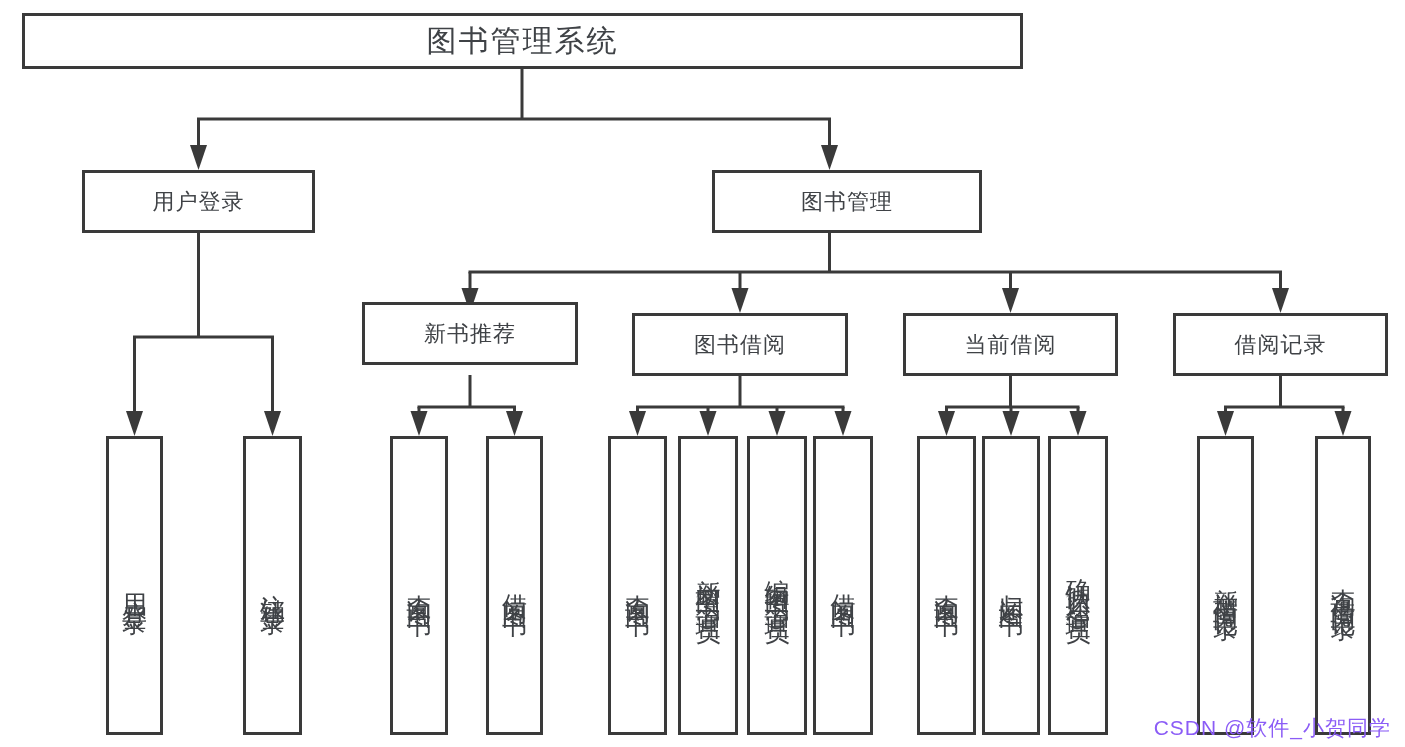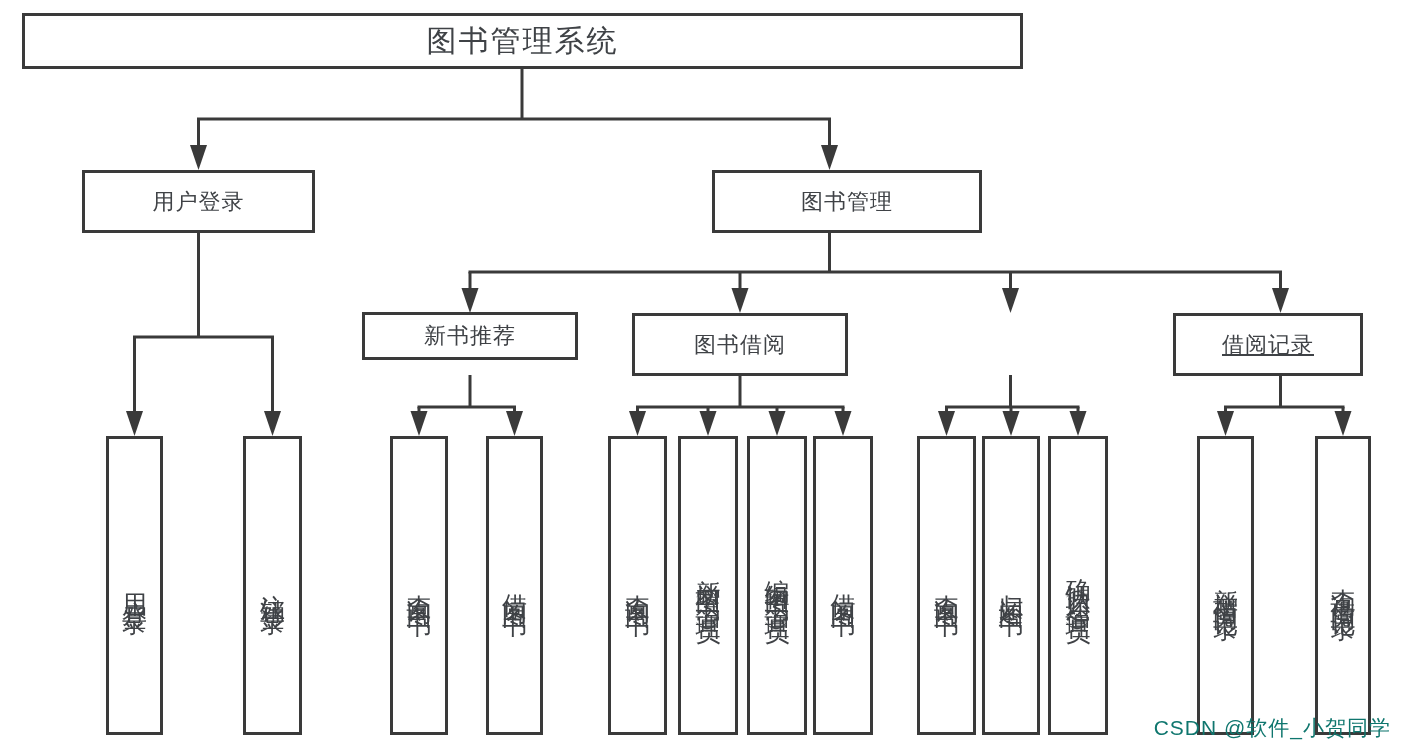--- a/index.html
+++ b/index.html
@@ -25,24 +25,24 @@
     color: #3f4246;
     display: flex;
     align-items: center;
     justify-content: center;
     text-align: center;
   }
   .h-node { font-size: 22px; letter-spacing: 1px; }
   #box-root { left: 22px; top: 13px; width: 1001px; height: 56px; font-size: 30px; letter-spacing: 2px; }
   #box-user-login     { left: 82px;  top: 170px; width: 233px; height: 63px; }
   #box-book-mgmt      { left: 712px; top: 170px; width: 270px; height: 63px; }
-  #box-new-book       { left: 362px; top: 312px; width: 216px; height: 48px; }
+  #box-new-book       { left: 362px; top: 302px; width: 216px; height: 63px; }
   #box-book-borrow    { left: 632px; top: 313px; width: 216px; height: 63px; }
   #box-current-borrow { left: 903px; top: 313px; width: 215px; height: 63px; }
-  #box-borrow-record  { left: 1173px; top: 313px; width: 190px; height: 63px; text-decoration: underline; }
+  #box-borrow-record  { left: 1173px; top: 313px; width: 215px; height: 63px; }
   .v-node { top: 436px; height: 299px; }
   .vtext {
     writing-mode: vertical-rl;
     text-orientation: mixed;
     font-size: 25px;
     letter-spacing: 6px;
     line-height: 1;
     color: #3f4246;
   }
   #leaf-1  { left: 106px;  width: 57px; }
@@ -57,21 +57,21 @@
   #leaf-10 { left: 982px;  width: 58px; }
   #leaf-11 { left: 1048px; width: 60px; }
   #leaf-12 { left: 1197px; width: 57px; }
   #leaf-13 { left: 1315px; width: 56px; }
   .watermark {
     position: absolute;
     right: 14px;
     bottom: 5px;
     font-size: 21px;
     letter-spacing: 1px;
-    color: #0f766e;
+    color: #8b5cf6;
     z-index: 10;
     white-space: nowrap;
   }
 </style>
 </head>
 <body>
 
 <div class="stage">
 
   <svg class="connector-layer" id="connectors" width="1405" height="747" viewBox="0 0 1405 747" xmlns="http://www.w3.org/2000/svg">
@@ -139,20 +139,23 @@
   <div class="node h-node" id="box-book-mgmt">
     <span>图书管理</span>
   </div>
 
   <div class="node h-node" id="box-new-book">
     <span>新书推荐</span>
   </div>
   <div class="node h-node" id="box-book-borrow">
     <span>图书借阅</span>
   </div>
+  <div class="node h-node" id="box-current-borrow">
+    <span>当前借阅</span>
+  </div>
   <div class="node h-node" id="box-borrow-record">
     <span>借阅记录</span>
   </div>
 
   <div class="node v-node" id="leaf-1">
     <span class="vtext">用户登录</span>
   </div>
   <div class="node v-node" id="leaf-2">
     <span class="vtext">注销登录</span>
   </div>

